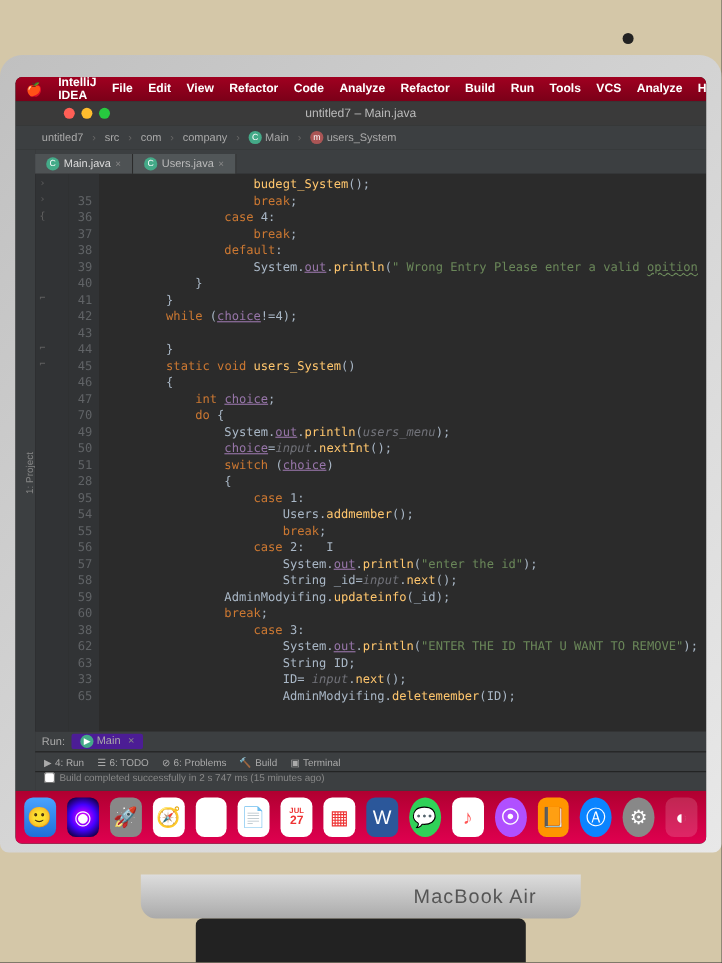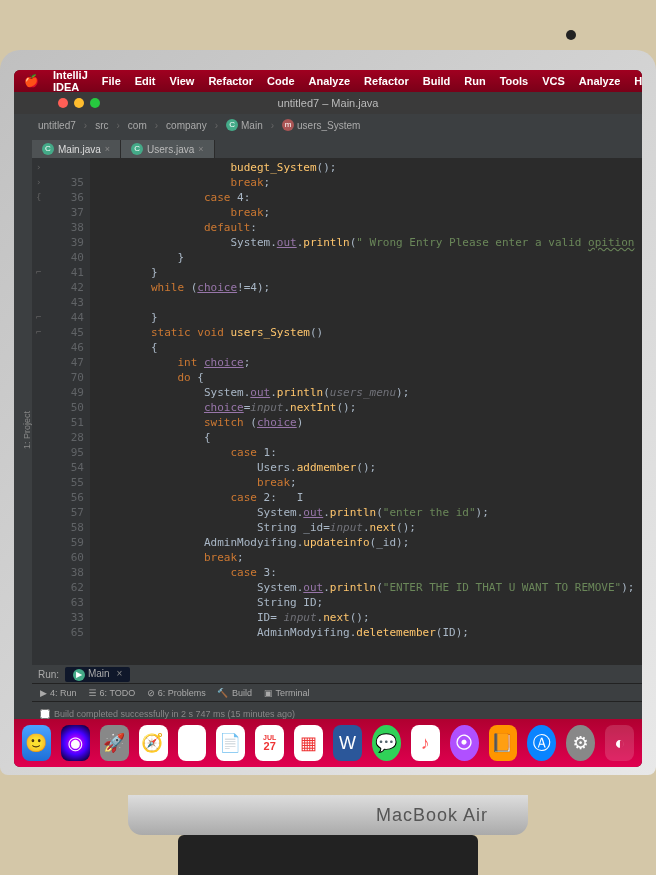--- a/index.html
+++ b/index.html
@@ -162,21 +162,21 @@
     display:flex; align-items:center; gap:6px; padding-left:6px;
   }
   .bottom-tools {
     height:18px; background:#3c3f41; color:#aaa; font-size:9px;
     display:flex; align-items:center; gap:12px; padding-left:8px;
     border-top:1px solid #222;
   }
   .bottom-tools span { display:flex; align-items:center; gap:3px; }
   .statusbar {
     height:18px; background:#3c3f41; color:#888; font-size:9px;
-    display:flex; align-items:flex-end; padding-left:8px;
+    display:flex; align-items:flex-start; padding-left:8px;
     border-top:1px solid #222;
   }
   .statusbar input[type=checkbox]{ width:10px;height:10px; margin-right:4px;}
   
   .dock {
     height: 48px;
     background: linear-gradient(#b00030, #e00050);
     display:flex;
     align-items:center;
     justify-content:center;
@@ -363,21 +363,21 @@
               <div>62</div>
               <div>63</div>
               <div>33</div>
               <div>65</div>
             </div>
           <div class="code" id="code"><div>                    <span class="fn">budegt_System</span>();</div><div>                    <span class="kw">break</span>;</div><div>                <span class="kw">case</span> 4:</div><div>                    <span class="kw">break</span>;</div><div>                <span class="kw">default</span>:</div><div>                    System.<span class="field">out</span>.<span class="fn">println</span>(<span class="str">" Wrong Entry Please enter a valid <span class="err">opition</span> "</span>);</div><div>            }</div><div>        }</div><div>        <span class="kw">while</span> (<span class="field" style="text-decoration:underline">choice</span>!=4);</div><div></div><div>        }</div><div>        <span class="kw">static</span> <span class="kw">void</span> <span class="fn">users_System</span>()</div><div>        {</div><div>            <span class="kw">int</span> <span class="field" style="text-decoration:underline">choice</span>;</div><div>            <span class="kw">do</span> {</div><div>                System.<span class="field">out</span>.<span class="fn">println</span>(<span class="param">users_menu</span>);</div><div>                <span class="field" style="text-decoration:underline">choice</span>=<span class="param">input</span>.<span class="fn">nextInt</span>();</div><div>                <span class="kw">switch</span> (<span class="field" style="text-decoration:underline">choice</span>)</div><div>                {</div><div>                    <span class="kw">case</span> 1:</div><div>                        Users.<span class="fn">addmember</span>();</div><div>                        <span class="kw">break</span>;</div><div>                    <span class="kw">case</span> 2:   I</div><div>                        System.<span class="field">out</span>.<span class="fn">println</span>(<span class="str">"enter the id"</span>);</div><div>                        String _id=<span class="param">input</span>.<span class="fn">next</span>();</div><div>                AdminModyifing.<span class="fn">updateinfo</span>(_id);</div><div>                <span class="kw">break</span>;</div><div>                    <span class="kw">case</span> 3:</div><div>                        System.<span class="field">out</span>.<span class="fn">println</span>(<span class="str">"ENTER THE ID THAT U WANT TO REMOVE"</span>);</div><div>                        String ID;</div><div>                        ID= <span class="param">input</span>.<span class="fn">next</span>();</div><div>                        AdminModyifing.<span class="fn">deletemember</span>(ID);</div></div>
         </div>
 
         <div class="run-crumb">
           <span>Run:</span>
-          <span style="background:#0f172a;padding:1px 8px;border-radius:2px;">
+          <span style="background:#4c1d95;padding:1px 8px;border-radius:2px;">
             <span class="class-icon">▶</span>
             <span>Main</span>
             <span style="color:#888;margin-left:4px">×</span>
           </span>
         </div>
 
         <div class="bottom-tools">
           <span>▶ <span>4: Run</span></span>
           <span>☰ <span>6: TODO</span></span>
           <span>⊘ <span>6: Problems</span></span>

